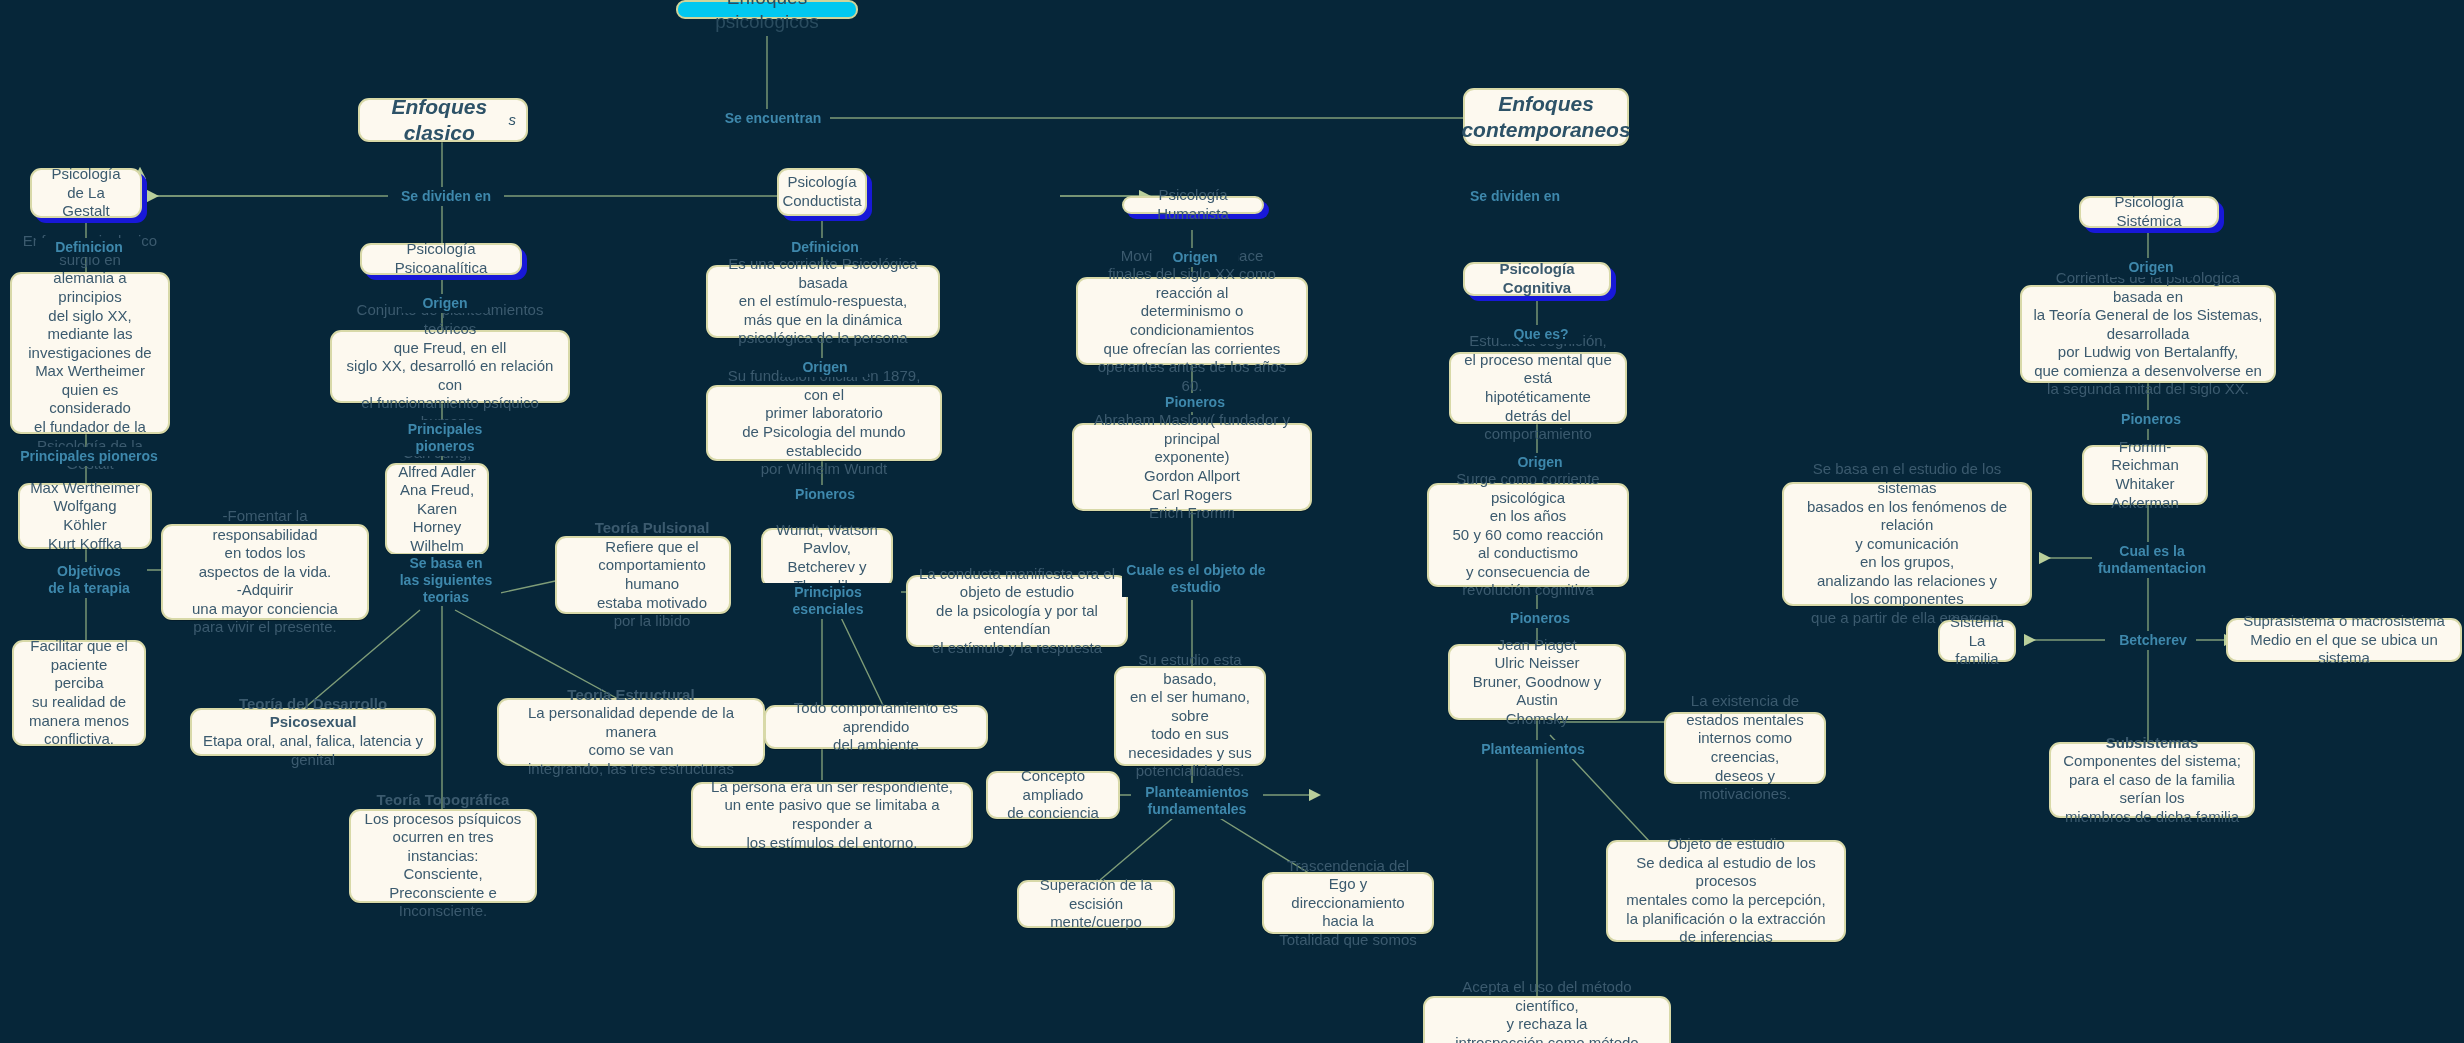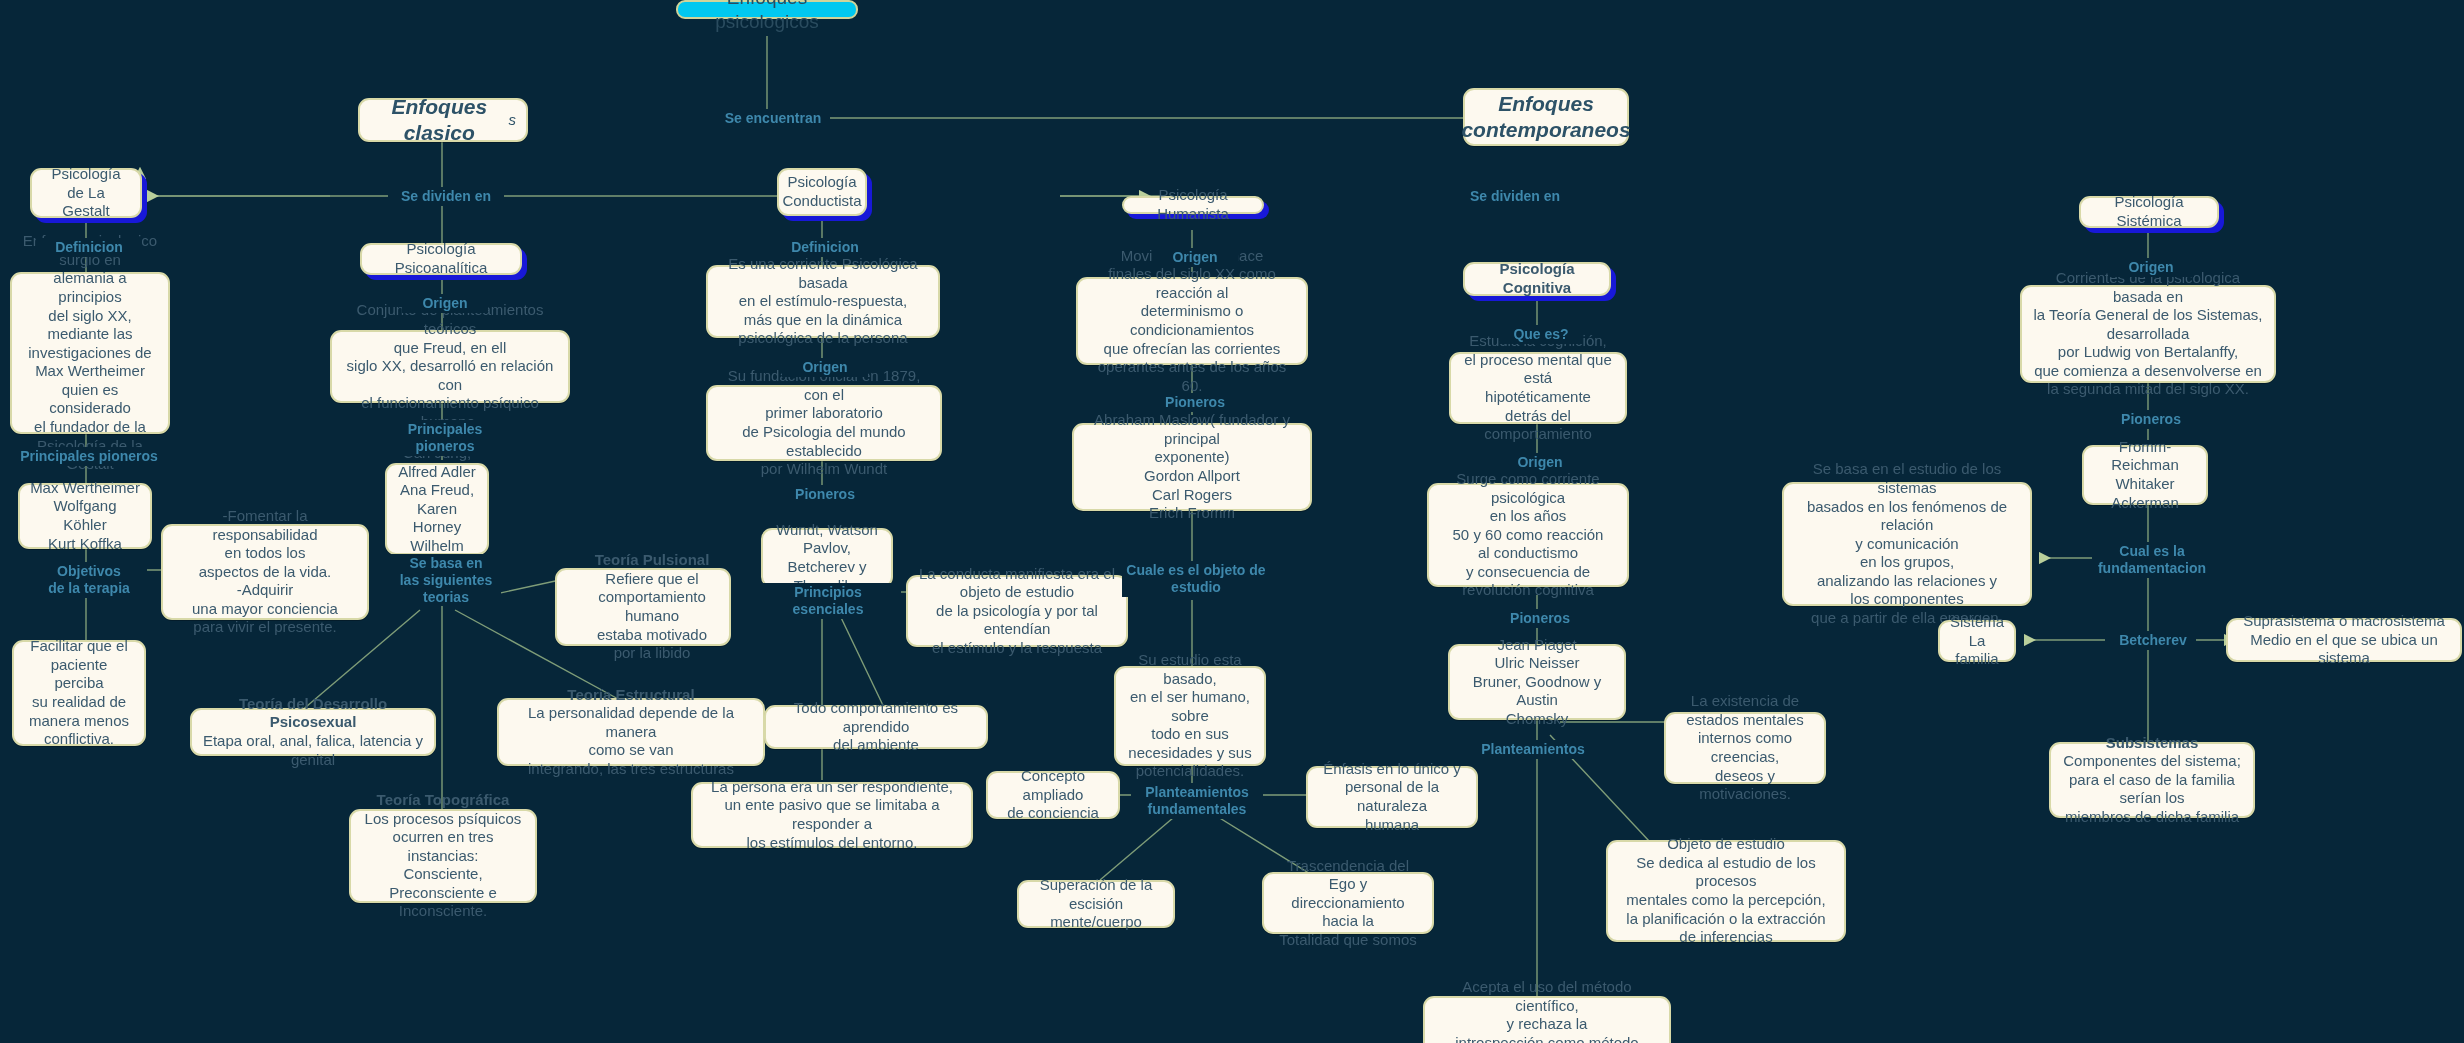--- a/index.html
+++ b/index.html
@@ -187,21 +187,21 @@
   <div class="node" style="left:330px;top:330px;width:240px;height:73px;">Conjunto de planteamientos teóricos
 que Freud,  en ell
 siglo XX, desarrolló en relación con
 el funcionamiento psíquico humano.</div>
   <div class="node" style="left:385px;top:463px;width:104px;height:92px;">Carl Jung,
 Alfred Adler
 Ana Freud,
 Karen Horney
 Wilhelm Reich</div>
 
-  <div class="node" style="left:555px;top:568px;width:176px;height:78px;flex-direction:column;padding-left:28px;">
+  <div class="node" style="left:555px;top:536px;width:176px;height:78px;flex-direction:column;padding-left:28px;">
     <span class="hd">Teoría Pulsional</span>
     <span>Refiere que el comportamiento
 humano
 estaba motivado
 por la libido</span>
   </div>
 
   <div class="node" style="left:497px;top:698px;width:268px;height:68px;flex-direction:column;">
     <span class="hd">Teoría Estructural</span>
     <span>La personalidad depende de la manera
@@ -256,23 +256,20 @@
 Gordon Allport
 Carl Rogers
 Erich Fromm</div>
   <div class="node" style="left:1114px;top:666px;width:152px;height:100px;">Su estudio esta basado,
 en el ser humano, sobre
 todo en sus
 necesidades y sus
 potencialidades.</div>
   <div class="node" style="left:986px;top:771px;width:134px;height:48px;">Concepto ampliado
 de conciencia</div>
-  <div class="node" style="left:1306px;top:766px;width:172px;height:62px;">Énfasis en lo único y
-personal de la naturaleza
-humana</div>
   <div class="node" style="left:1017px;top:880px;width:158px;height:48px;">Superación de la
 escisión mente/cuerpo</div>
   <div class="node" style="left:1262px;top:872px;width:172px;height:62px;">Trascendencia del Ego y
 direccionamiento hacia la
 Totalidad que somos</div>
 
   <div class="node blue-shadow" style="left:1463px;top:262px;width:148px;height:34px;font-weight:bold;">Psicología Cognitiva</div>
   <div class="node" style="left:1449px;top:352px;width:178px;height:72px;">Estudia la cognición,
 el proceso mental que está
 hipotéticamente

